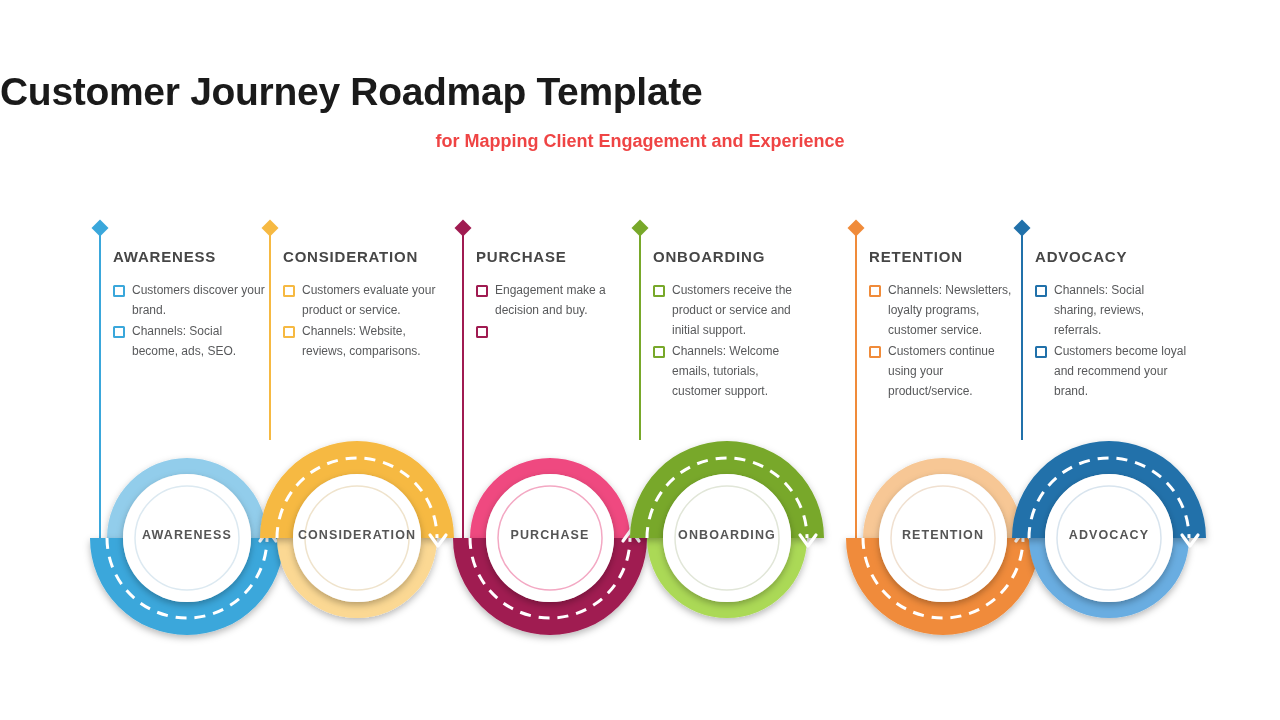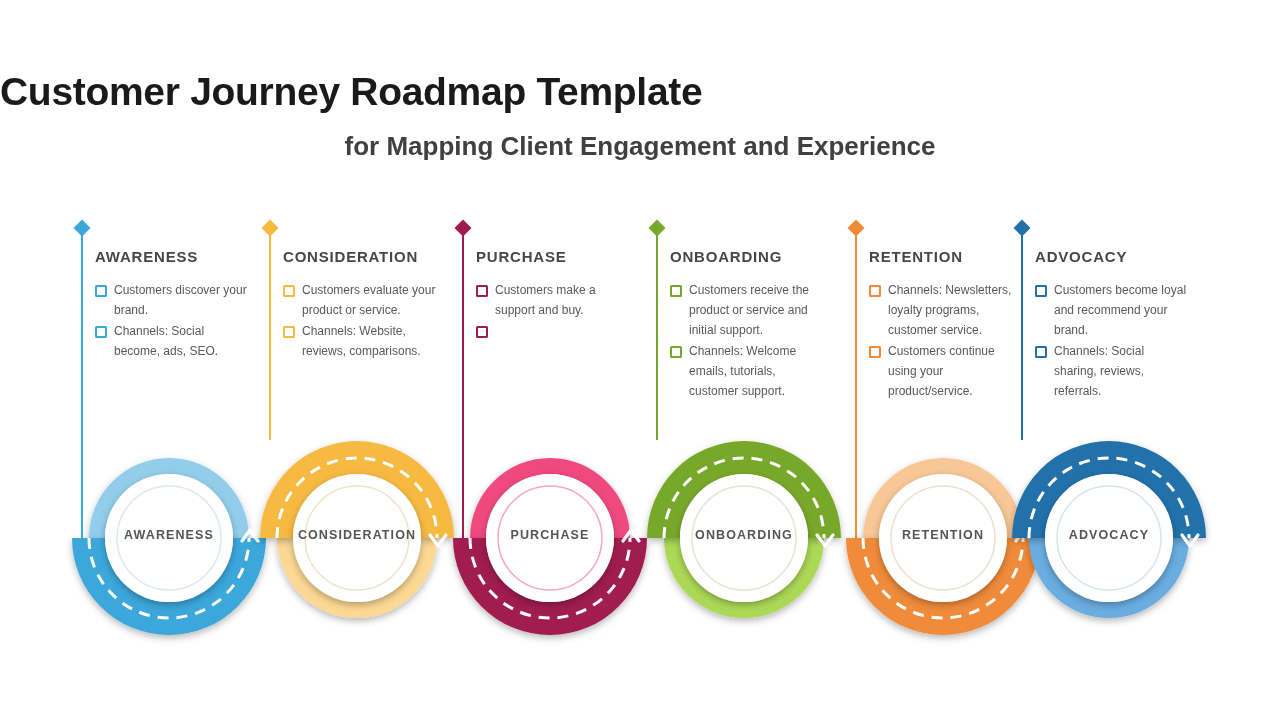--- a/index.html
+++ b/index.html
@@ -6,24 +6,24 @@
   body{
     width:1280px;height:720px;position:relative;background:#ffffff;overflow:hidden;
     font-family:"Liberation Sans", sans-serif;
   }
   .title{
     position:absolute;left:0;top:70px;width:100%;
     font-size:39px;font-weight:700;color:#1a1a1a;letter-spacing:-0.3px;
   }
   .subtitle{
     position:absolute;left:0;top:131px;width:100%;text-align:center;
-    font-size:26px;font-weight:700;color:#404040;
+    font-size:18px;font-weight:700;color:#ef4444;
   }
   .stage{position:absolute;top:218px;width:200px;height:450px;}
-  .s0{left:69px}.s1{left:257px}.s2{left:450px}.s3{left:644px}.s4{left:843px}.s5{left:1009px}
+  .s0{left:87px}.s1{left:257px}.s2{left:450px}.s3{left:627px}.s4{left:843px}.s5{left:1009px}
   .diamond{
     position:absolute;left:7px;top:4px;width:12px;height:12px;
     transform:rotate(45deg);background:#999;
   }
   .vline{position:absolute;left:12px;top:10px;width:2px;background:#999;}
   .vline.long{height:310px}
   .vline.short{height:212px}
   .stage-heading{
     position:absolute;left:26px;top:30px;white-space:nowrap;
     font-size:15px;font-weight:700;letter-spacing:.8px;color:#464646;
@@ -104,21 +104,21 @@
   <div class="badge-label">CONSIDERATION</div>
 </div>
 
 <div class="stage s2">
   <div class="vline long" style="background-color: rgb(160, 27, 81);"></div>
   <div class="diamond" style="background-color: rgb(160, 27, 81);"></div>
   <div class="stage-heading">PURCHASE</div>
   <div class="bullets">
     <div class="bullet">
       <span class="chk" style="border-color: rgb(160, 27, 81);"></span>
-      <span class="bullet-text">Customers make a support and buy.</span>
+      <span class="bullet-text">Engagement make a decision and buy.</span>
     </div>
     <div class="bullet">
       <span class="chk" style="border-color: rgb(160, 27, 81);"></span>
     </div>
   </div>
   <svg class="circle-svg" width="204" height="204" viewBox="-102 -102 204 204">
     <path d="M -80 0 A 80 80 0 0 1 80 0 L 64 0 A 64 64 0 0 0 -64 0 Z" filter="url(#softsh)" fill="#EF4A80"></path>
     <path d="M -97 0 A 97 97 0 0 0 97 0 L 64 0 A 64 64 0 0 1 -64 0 Z" filter="url(#softsh)" fill="#A01B51"></path>
     <circle cx="0" cy="0" r="64" fill="#ffffff" filter="url(#softsh)"></circle>
     <circle cx="0" cy="0" r="52" fill="none" stroke-width="1.5" stroke="#F3A8C3"></circle>
@@ -178,25 +178,25 @@
   <div class="badge-label">RETENTION</div>
 </div>
 
 <div class="stage s5">
   <div class="vline short" style="background-color: rgb(33, 113, 170);"></div>
   <div class="diamond" style="background-color: rgb(33, 113, 170);"></div>
   <div class="stage-heading">ADVOCACY</div>
   <div class="bullets">
     <div class="bullet">
       <span class="chk" style="border-color: rgb(33, 113, 170);"></span>
+      <span class="bullet-text">Channels: Social sharing, reviews, referrals.</span>
+    </div>
+    <div class="bullet">
+      <span class="chk" style="border-color: rgb(33, 113, 170);"></span>
       <span class="bullet-text">Customers become loyal and recommend your brand.</span>
-    </div>
-    <div class="bullet">
-      <span class="chk" style="border-color: rgb(33, 113, 170);"></span>
-      <span class="bullet-text">Channels: Social sharing, reviews, referrals.</span>
     </div>
   </div>
   <svg class="circle-svg" width="204" height="204" viewBox="-102 -102 204 204">
     <path d="M -80 0 A 80 80 0 0 0 80 0 L 64 0 A 64 64 0 0 1 -64 0 Z" filter="url(#softsh)" fill="#69ADE1"></path>
     <path d="M -97 0 A 97 97 0 0 1 97 0 L 64 0 A 64 64 0 0 0 -64 0 Z" filter="url(#softsh)" fill="#2171AA"></path>
     <circle cx="0" cy="0" r="64" fill="#ffffff" filter="url(#softsh)"></circle>
     <circle cx="0" cy="0" r="52" fill="none" stroke-width="1.5" stroke="#D8E4EE"></circle>
     <path class="dash" d="M -80 0 A 80 80 0 0 1 80 0"></path>
     <path class="chev" d="M 73 -3 L 81 8 L 89 -3"></path>
   </svg>

